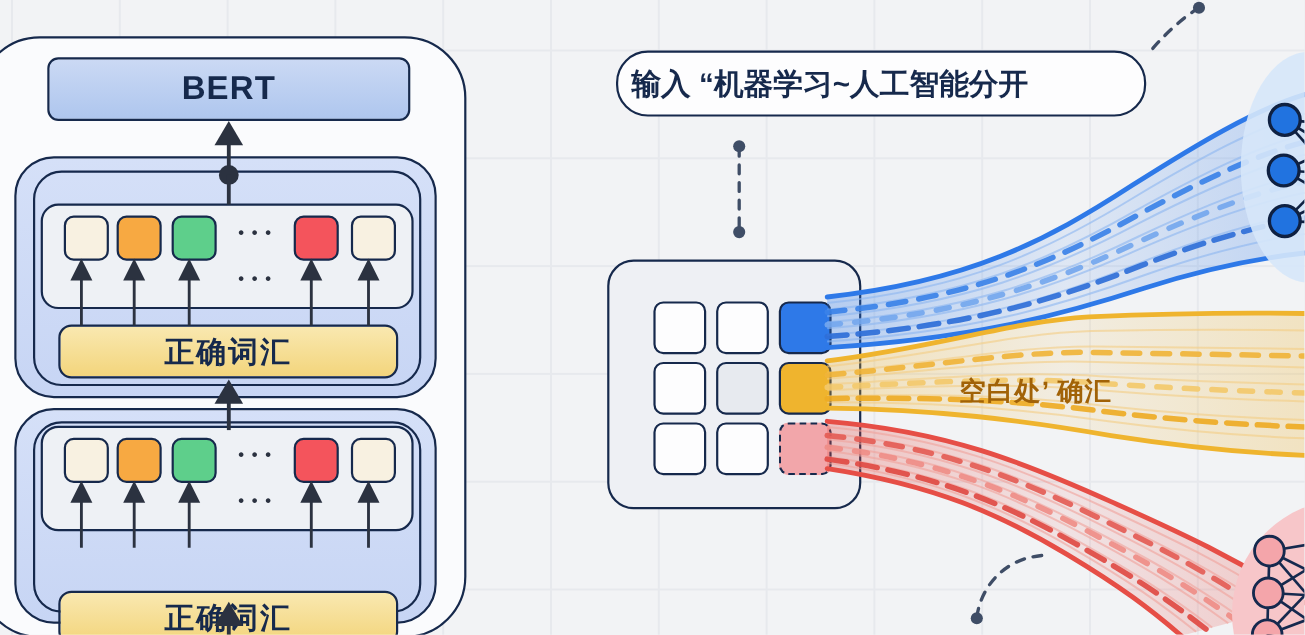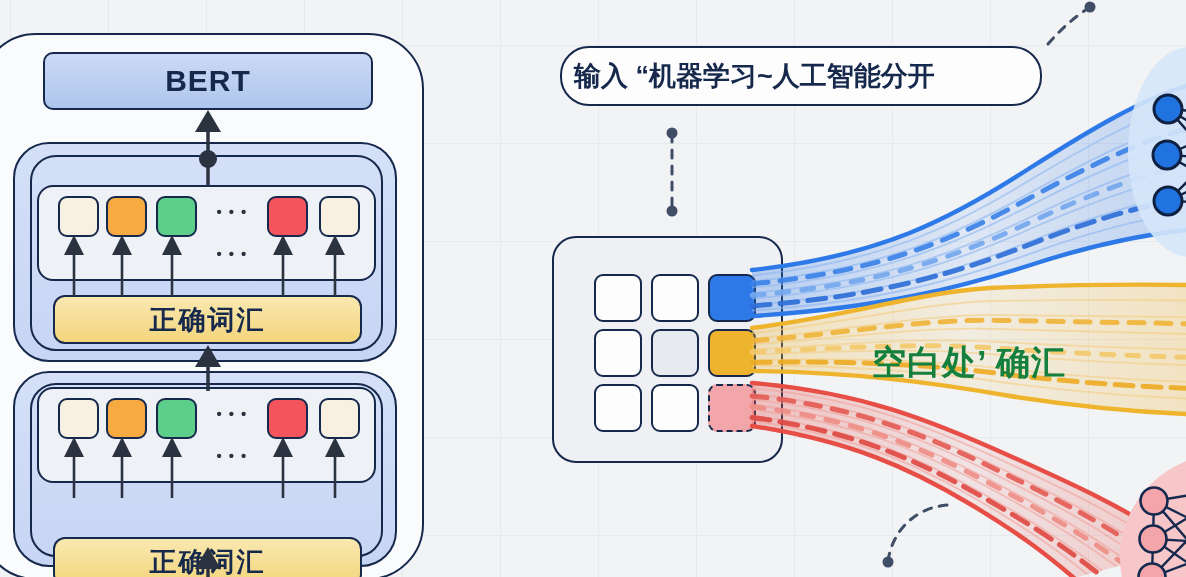--- a/index.html
+++ b/index.html
@@ -44,21 +44,21 @@
   .gcell{position:absolute;width:44px;height:44px;border:2.2px solid var(--navy);
     border-radius:9px;background:#fdfdfe;}
   .gcell-gray{background:var(--cell-gray);}
   .gcell-blue{background:var(--accent-blue);}
   .gcell-yellow{background:var(--accent-yellow);}
   .gcell-pink{background:var(--cell-pink);border:2.5px dashed var(--navy);}
   .input-box{left:560px;top:46px;width:482px;height:60px;background:#fdfdfe;
     border:2.5px solid var(--navy);border-radius:29px;
     display:flex;align-items:center;padding-left:12px;
     font-size:27px;font-weight:600;color:var(--navy);white-space:nowrap;}
-  .band-label{left:872px;top:340px;font-size:34px;font-weight:600;color:#15803d;
+  .band-label{left:872px;top:340px;font-size:24px;font-weight:600;color:#a16207;
     white-space:nowrap;letter-spacing:1px;}
   svg#scene{position:absolute;left:0;top:0;pointer-events:none;}
 </style>
 </head>
 <body>
 
 <div class="abs panel"></div>
 
 <div class="abs bert-box">
   <span>BERT</span>

